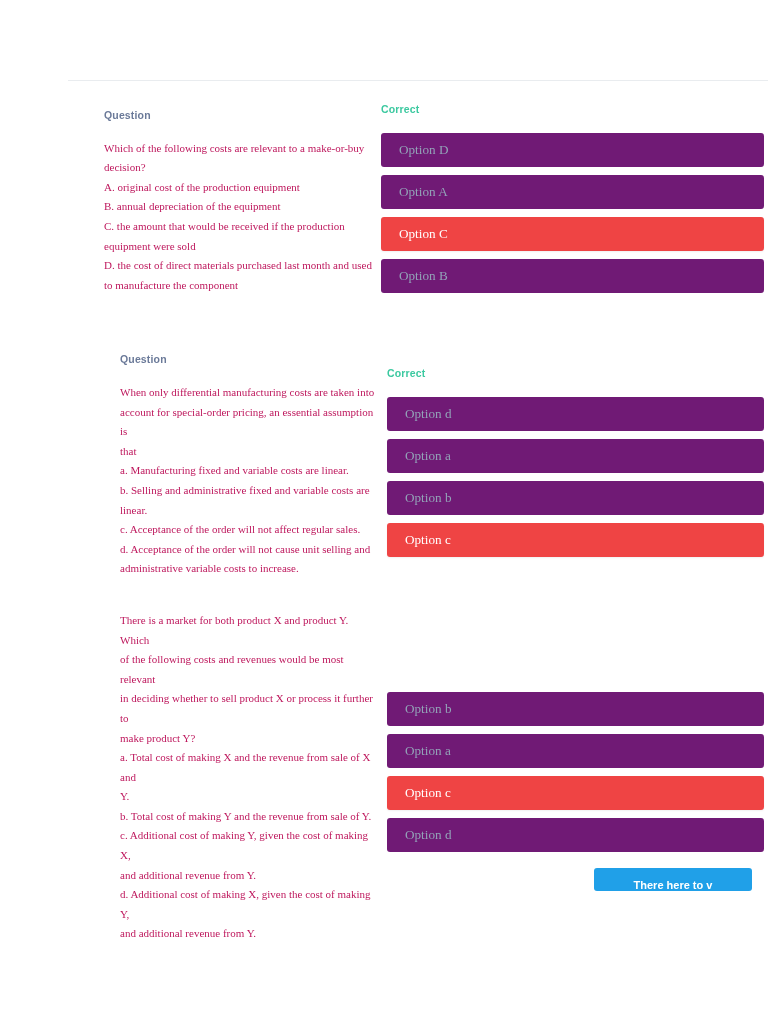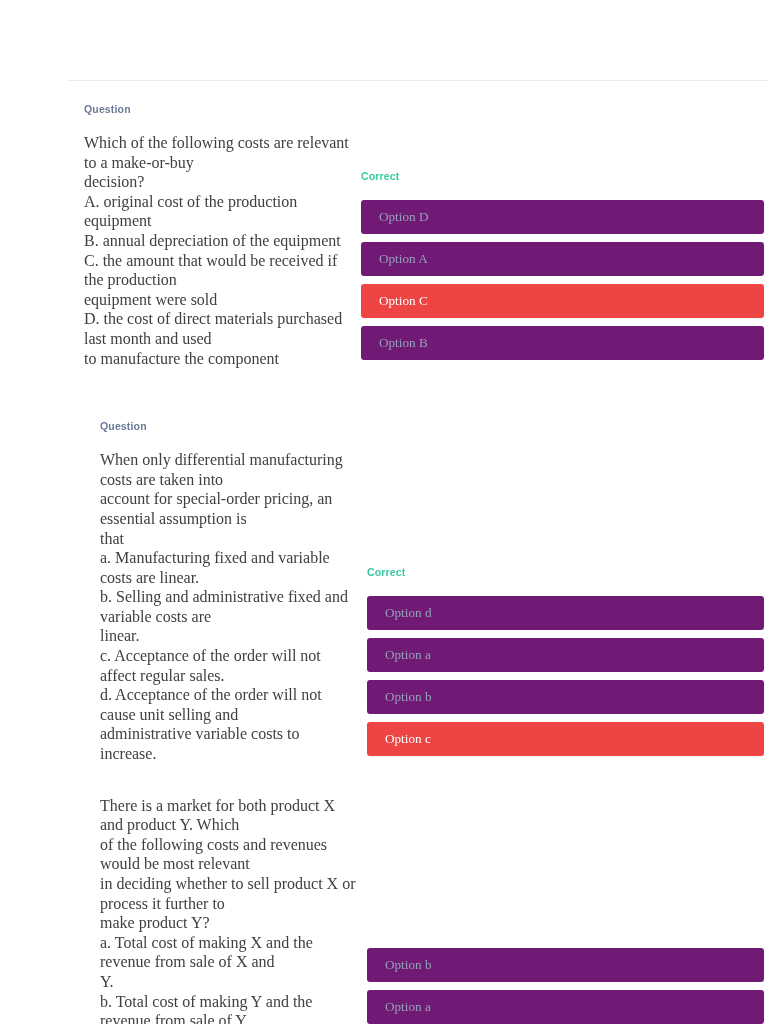--- a/index.html
+++ b/index.html
@@ -39,22 +39,23 @@
     left: 0;
     top: 81px;
     right: 0;
     bottom: 0;
   }
 
   
   .qblock {
     display: flex;
     flex-direction: row;
-    align-items: flex-end;
-    box-sizing: border-box;
+    align-items: center;
+    box-sizing: border-box;
+    margin-left: 20px;
   }
   .qblock .col-left {
     width: 356px;
     flex: 0 0 356px;
     box-sizing: border-box;
   }
   .qblock .col-right {
     flex: 1 1 auto;
     box-sizing: border-box;
     padding-right: 4px;
@@ -81,23 +82,23 @@
     margin: 0 0 17px 0;
     line-height: 13px;
   }
   .caption-question { color: #6b7a99; }
   .caption-correct  { color: #3cc9a0; }
   .caption-spacer   { height: 30px; }
 
   
   .qtext {
     font-family: "Liberation Serif", serif;
-    font-size: 16px;
+    font-size: 11px;
     line-height: 19.6px;
-    color: #404040;
+    color: #be185d;
     margin: 0;
     white-space: pre-wrap;
   }
 
   
   .options { display: block; }
   .option {
     box-sizing: border-box;
     height: 34px;
     line-height: 34px;

